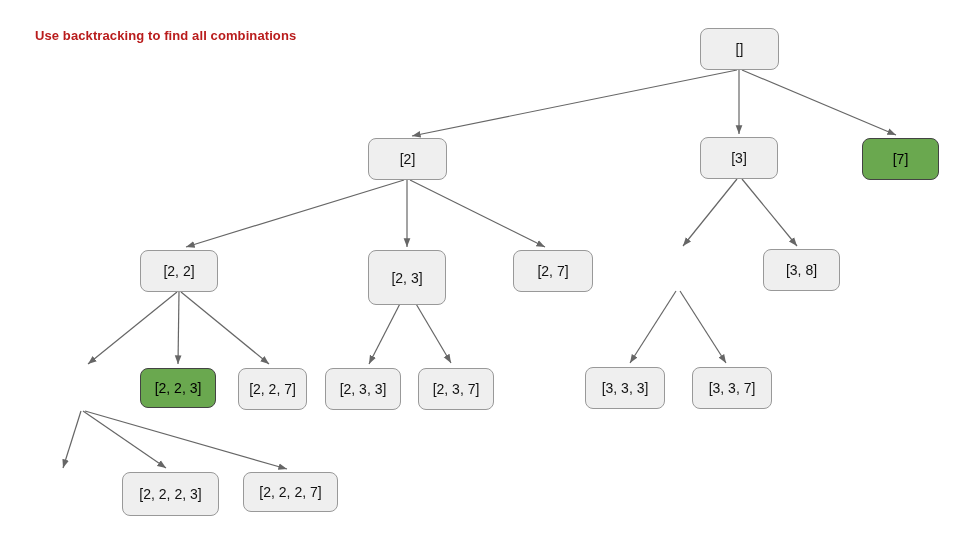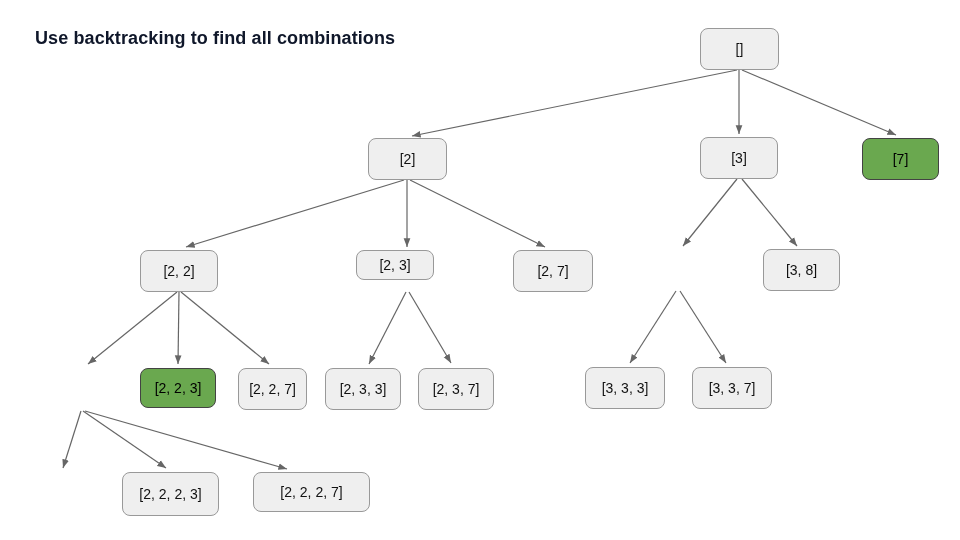--- a/index.html
+++ b/index.html
@@ -1,18 +1,18 @@
 <!DOCTYPE html>
 <html><head>
 <meta charset="utf-8">
 <style>
   html,body{margin:0;padding:0;background:#ffffff;}
   #canvas{position:relative;width:960px;height:540px;background:#ffffff;overflow:hidden;
           font-family:"Liberation Sans", sans-serif;}
-  #title{position:absolute;left:35px;top:28px;font-size:18px;font-weight:bold;color:#0f172a;
+  #title{position:absolute;left:35px;top:28px;font-size:13px;font-weight:bold;color:#b91c1c;
          white-space:nowrap;letter-spacing:0.1px;}
   #edges{position:absolute;left:0;top:0;width:960px;height:540px;pointer-events:none;}
   .node{position:absolute;box-sizing:border-box;background:#efefef;border:1px solid #999999;
         border-radius:8px;display:flex;align-items:center;justify-content:center;
         font-size:14px;color:#111;white-space:nowrap;}
   .node.green{background:#6aa84f;border-color:#434343;color:#000;}
 </style>
 </head>
 <body>
 
@@ -48,27 +48,27 @@
     </g>
   </svg>
 
   <div class="node" style="left:700px;top:28px;width:79px;height:42px">[]</div>
 
   <div class="node" style="left:368px;top:138px;width:79px;height:42px">[2]</div>
   <div class="node" style="left:700px;top:137px;width:78px;height:42px">[3]</div>
   <div class="node green" style="left:862px;top:138px;width:77px;height:42px">[7]</div>
 
   <div class="node" style="left:140px;top:250px;width:78px;height:42px">[2, 2]</div>
-  <div class="node" style="left:356px;top:250px;width:78px;height:30px">[2, 3]</div>
+  <div class="node" style="left:368px;top:250px;width:78px;height:55px">[2, 3]</div>
   <div class="node" style="left:513px;top:250px;width:80px;height:42px">[2, 7]</div>
   <div class="node" style="left:763px;top:249px;width:77px;height:42px">[3, 8]</div>
 
   <div class="node green" style="left:140px;top:368px;width:76px;height:40px">[2, 2, 3]</div>
   <div class="node" style="left:238px;top:368px;width:69px;height:42px">[2, 2, 7]</div>
   <div class="node" style="left:325px;top:368px;width:76px;height:42px">[2, 3, 3]</div>
   <div class="node" style="left:418px;top:368px;width:76px;height:42px">[2, 3, 7]</div>
   <div class="node" style="left:585px;top:367px;width:80px;height:42px">[3, 3, 3]</div>
   <div class="node" style="left:692px;top:367px;width:80px;height:42px">[3, 3, 7]</div>
 
   <div class="node" style="left:122px;top:472px;width:97px;height:44px">[2, 2, 2, 3]</div>
-  <div class="node" style="left:253px;top:472px;width:117px;height:40px">[2, 2, 2, 7]</div>
+  <div class="node" style="left:243px;top:472px;width:95px;height:40px">[2, 2, 2, 7]</div>
 
 </div>
 
 </body></html>

